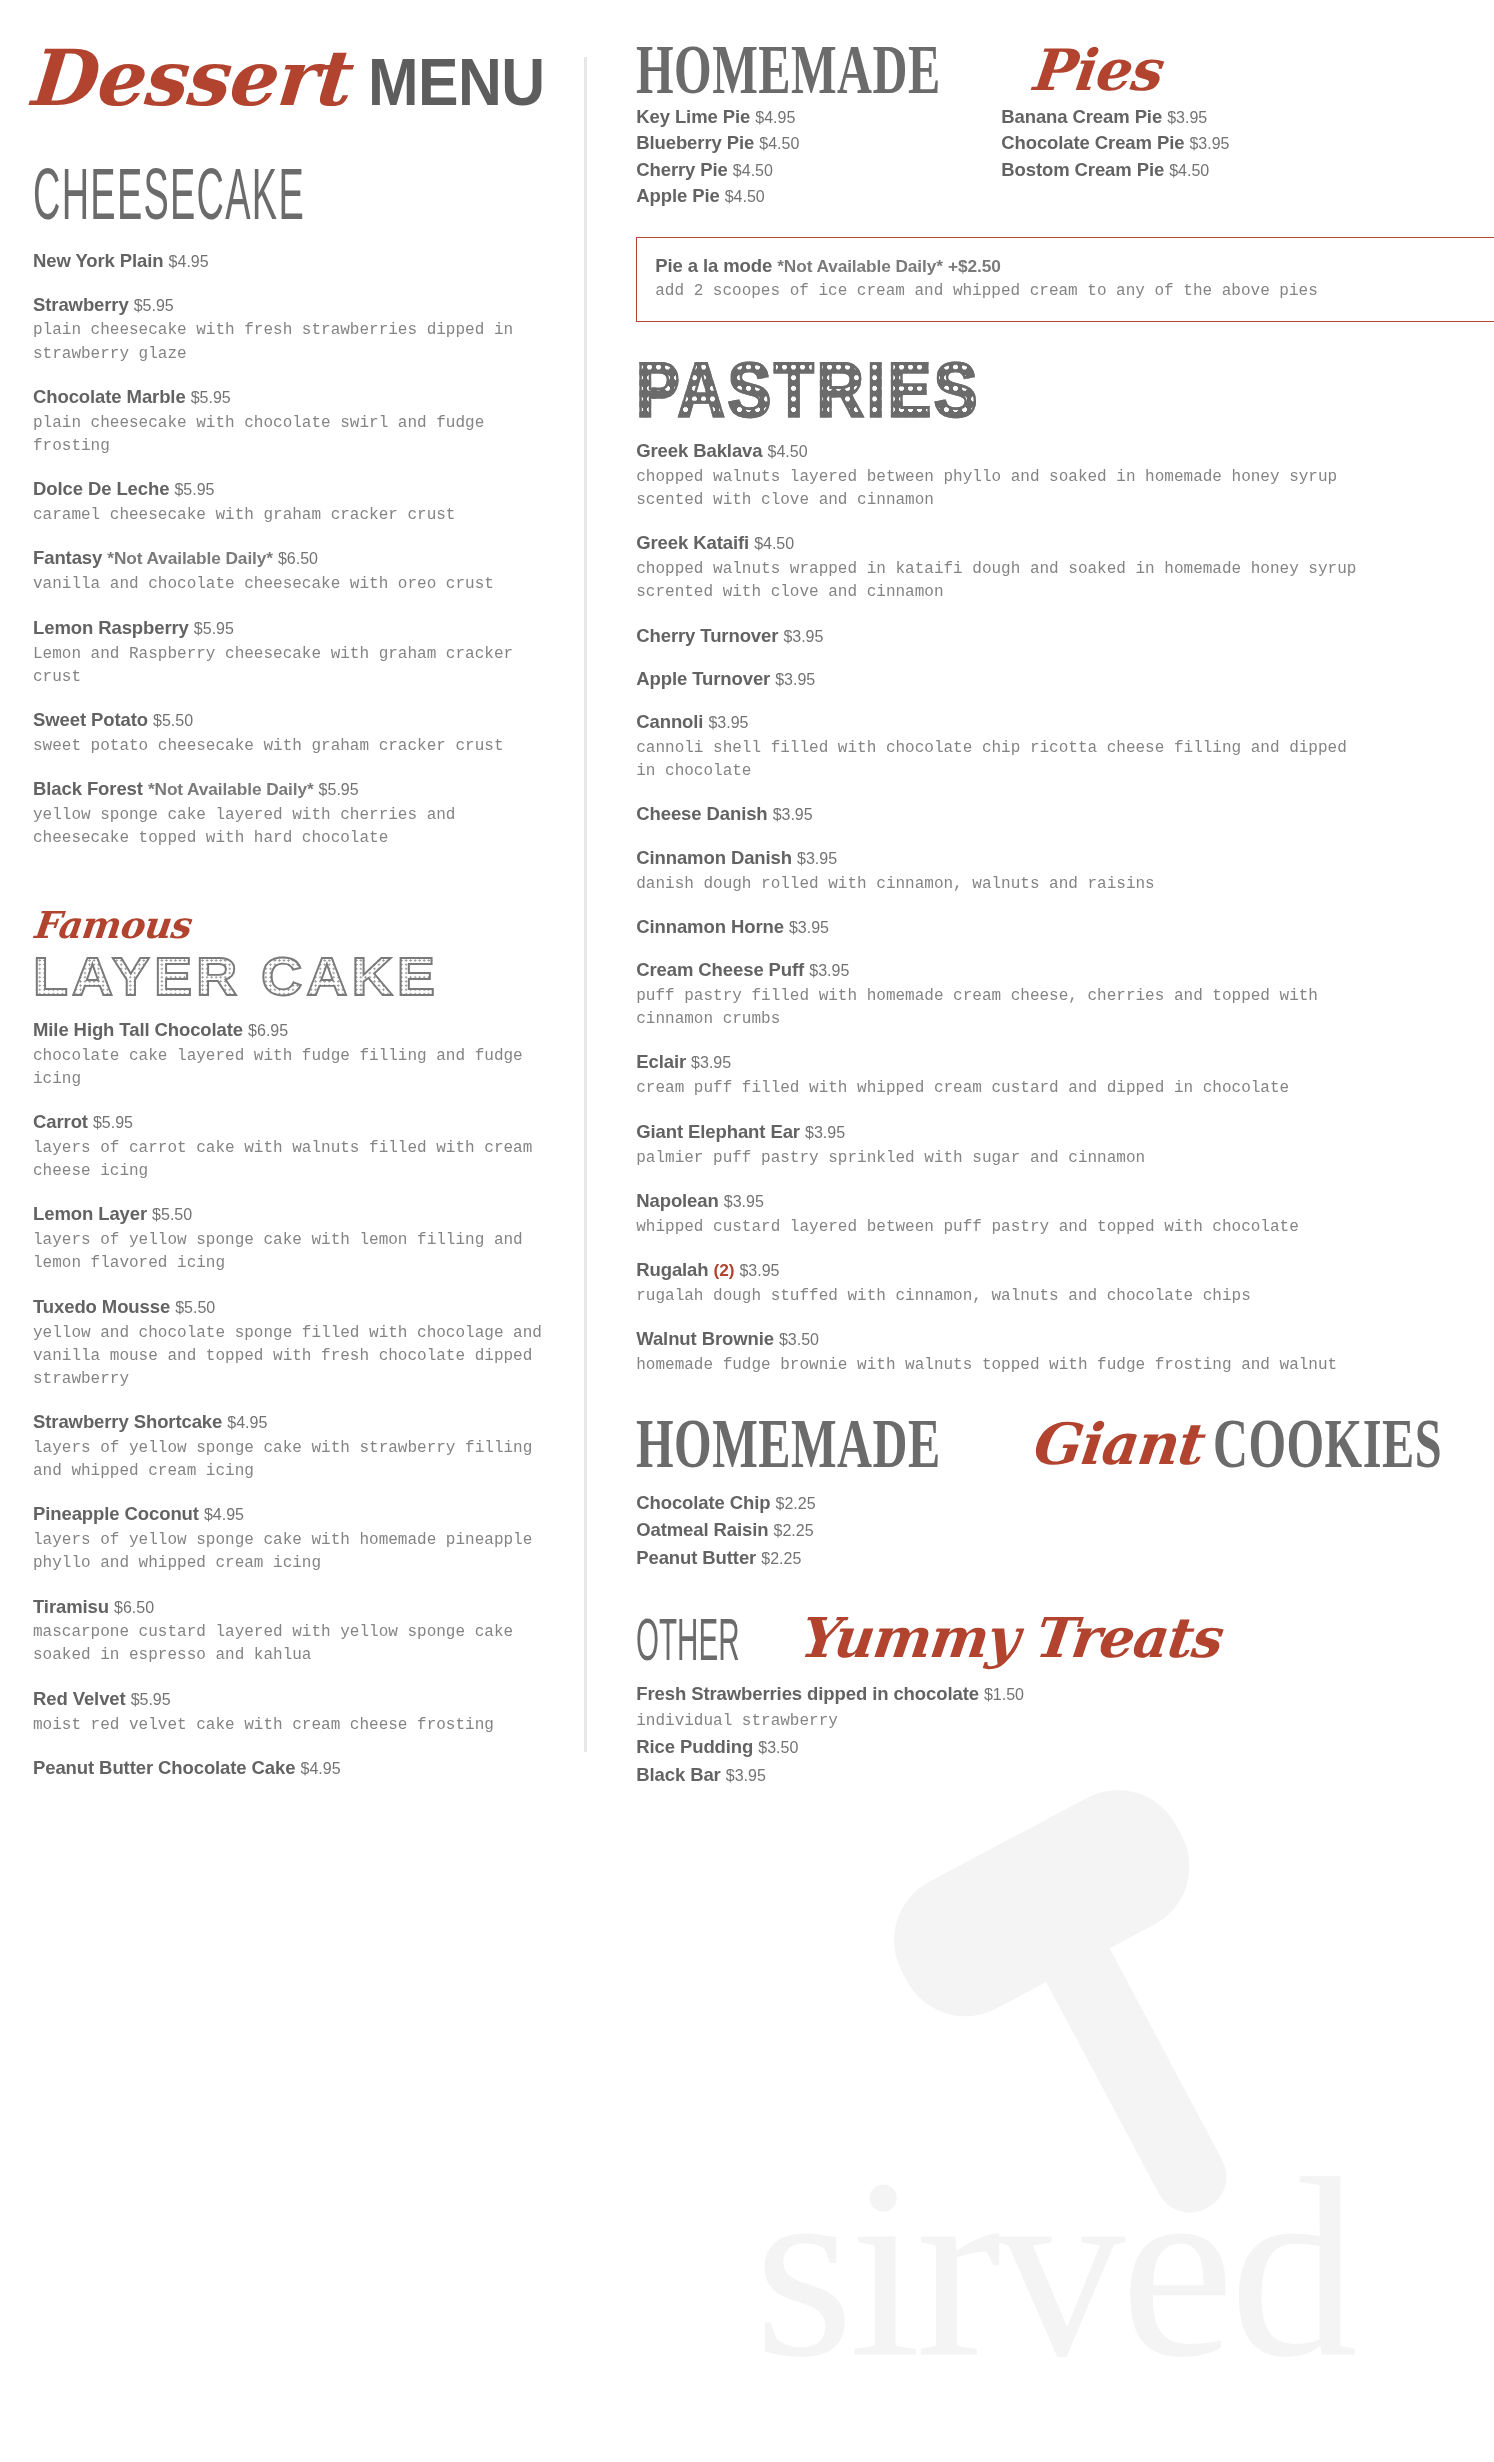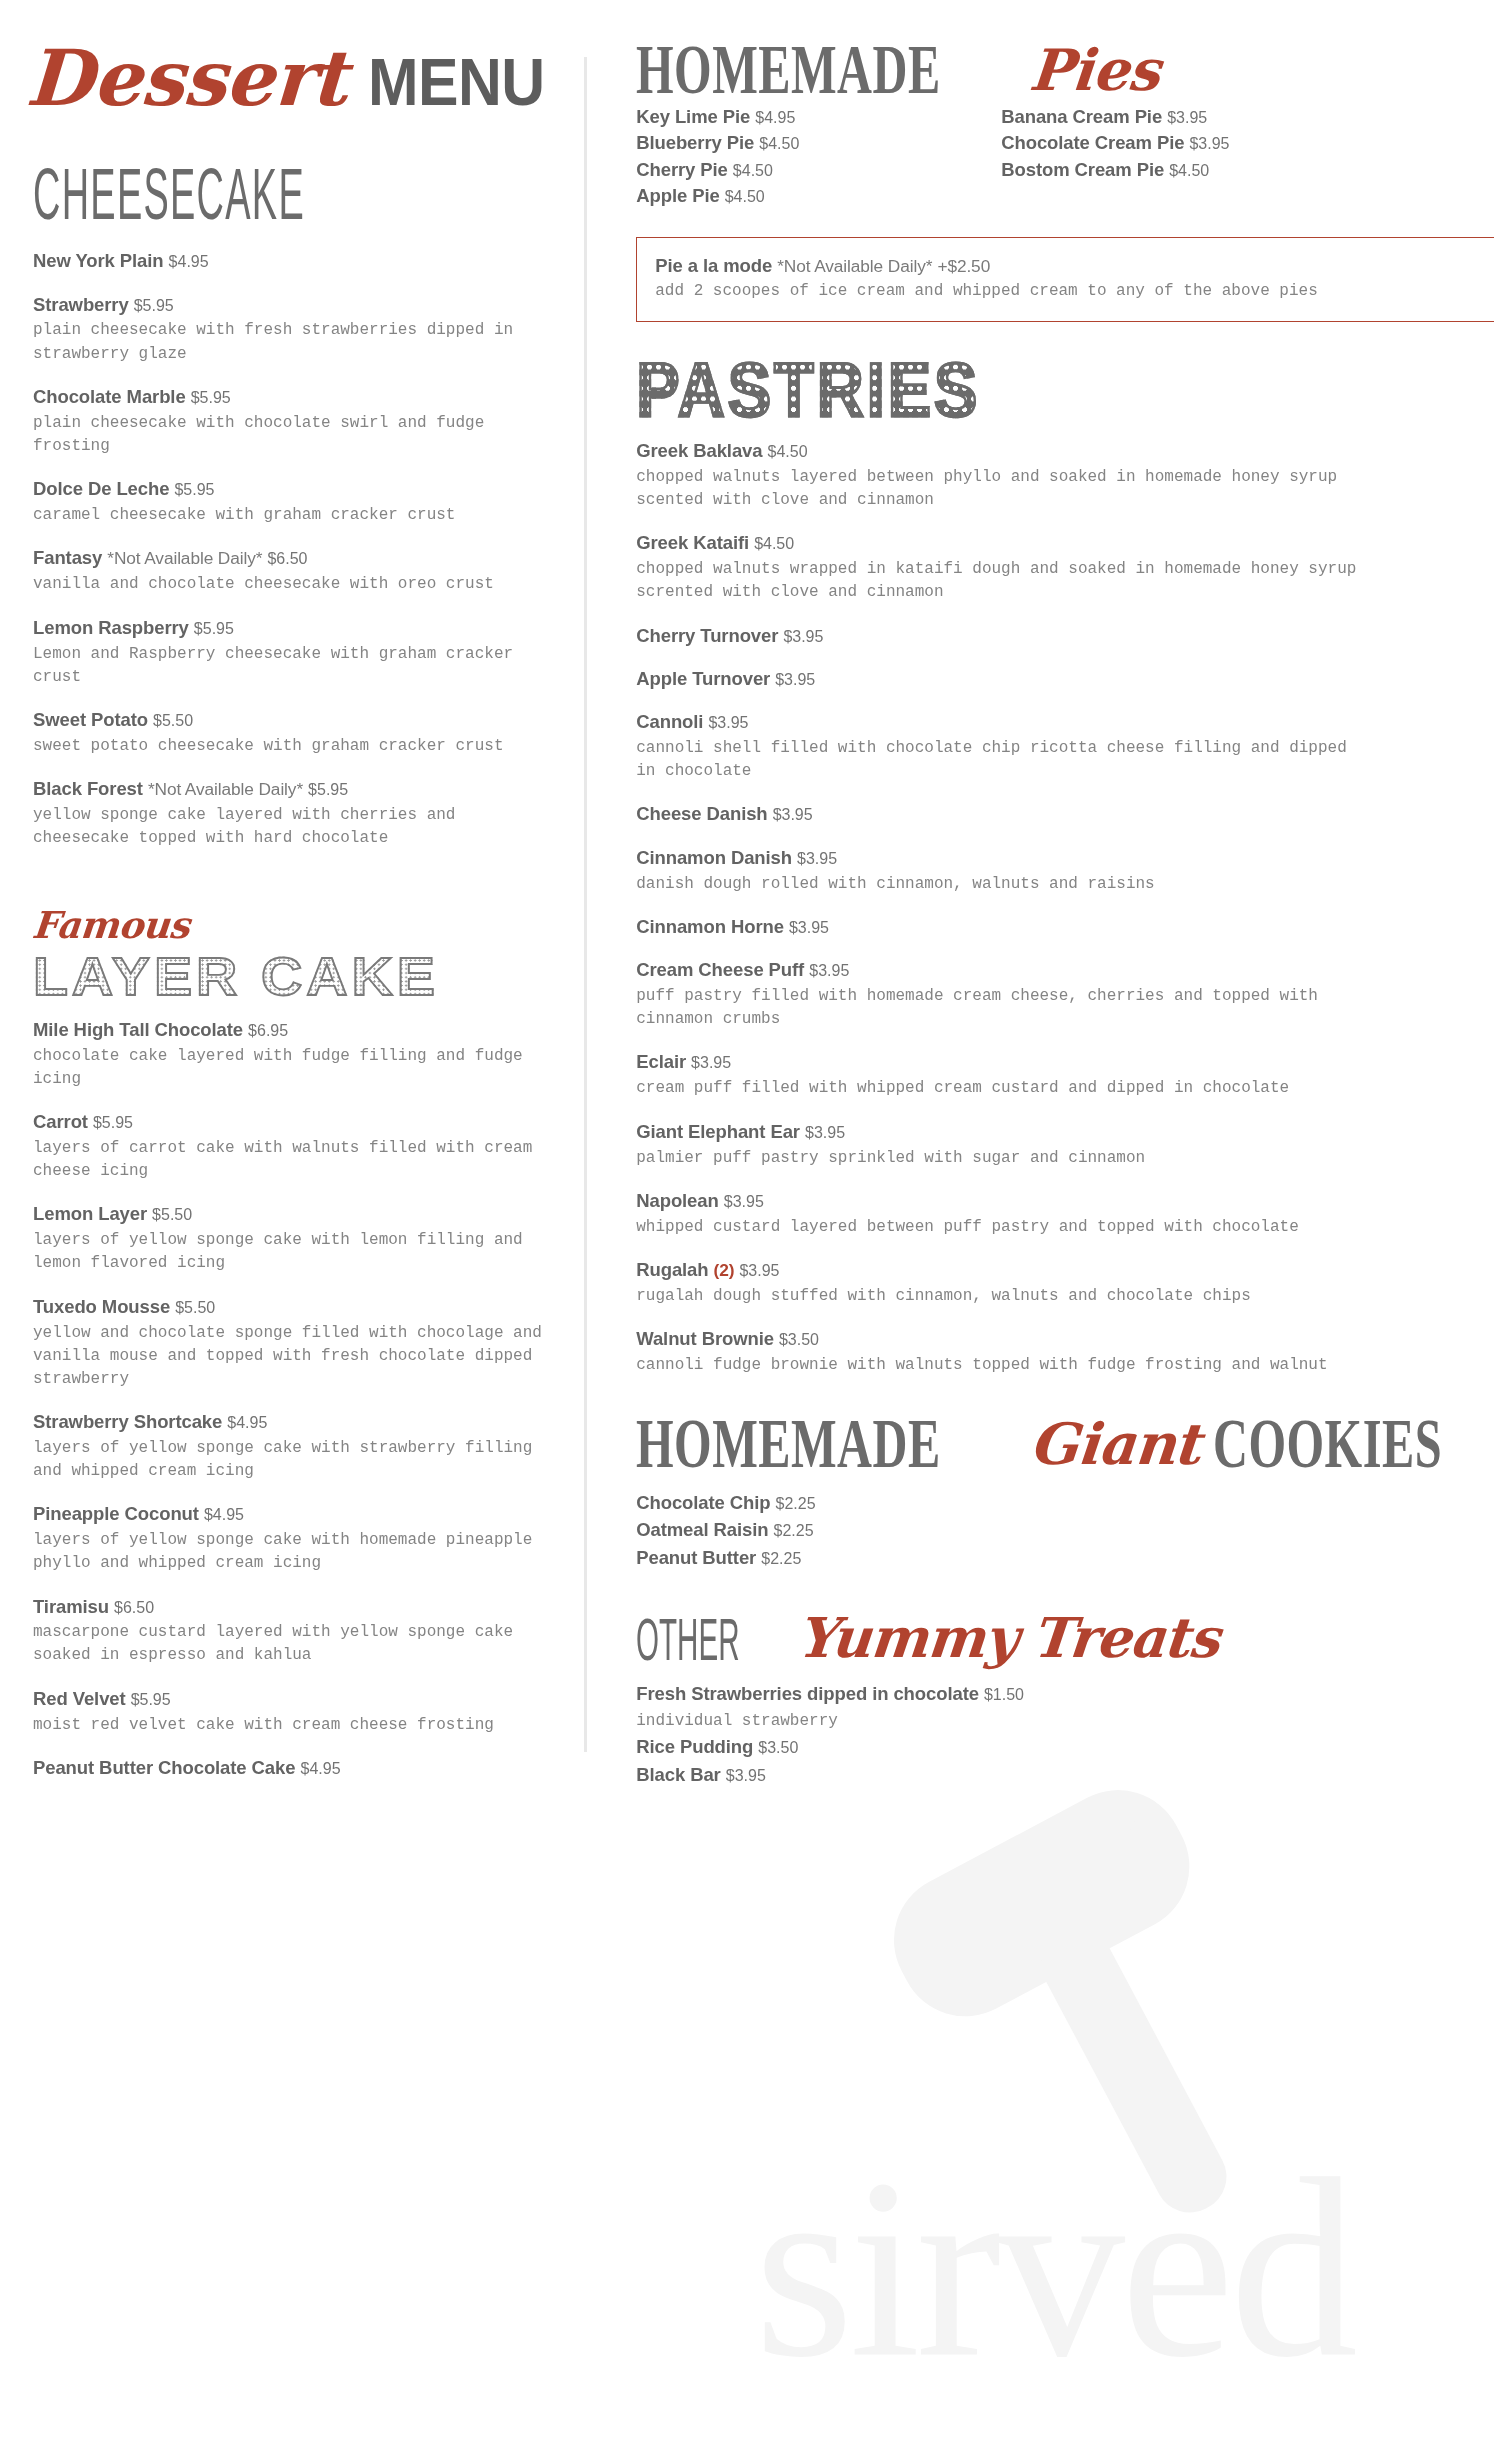--- a/index.html
+++ b/index.html
@@ -185,21 +185,21 @@
   .item{margin:0 0 20.3px 0;}
   .item-title{
     font-family:"Liberation Sans", sans-serif;
     font-weight:bold;
     font-size:18.5px;
     color:#636363;
     line-height:1.24;
     letter-spacing:-0.1px;
   }
   .item-title .note{
-    font-weight:normal;
+    font-weight:bold;
     font-size:17.3px;
     color:#7a7a7a;
   }
   .item-title .price{
     font-weight:normal;
     font-size:16px;
     color:#737373;
     letter-spacing:0;
   }
   .item-title .qty{
@@ -572,21 +572,21 @@
             <span class="price">$3.95</span>
           </div>
           <div class="item-desc">rugalah dough stuffed with cinnamon, walnuts and chocolate chips</div>
         </div>
 
         <div class="item">
           <div class="item-title">
             <span>Walnut Brownie</span>
             <span class="price">$3.50</span>
           </div>
-          <div class="item-desc">cannoli fudge brownie with walnuts topped with fudge frosting and walnut</div>
+          <div class="item-desc">homemade fudge brownie with walnuts topped with fudge frosting and walnut</div>
         </div>
 
       </div>
 
       <div class="h-row" style="margin:35px 0 15.5px 0;">
         <span class="h-slab">HOMEMADE</span>
         <span class="script-red">Giant</span>
         <span class="h-slab">COOKIES</span>
       </div>
 

